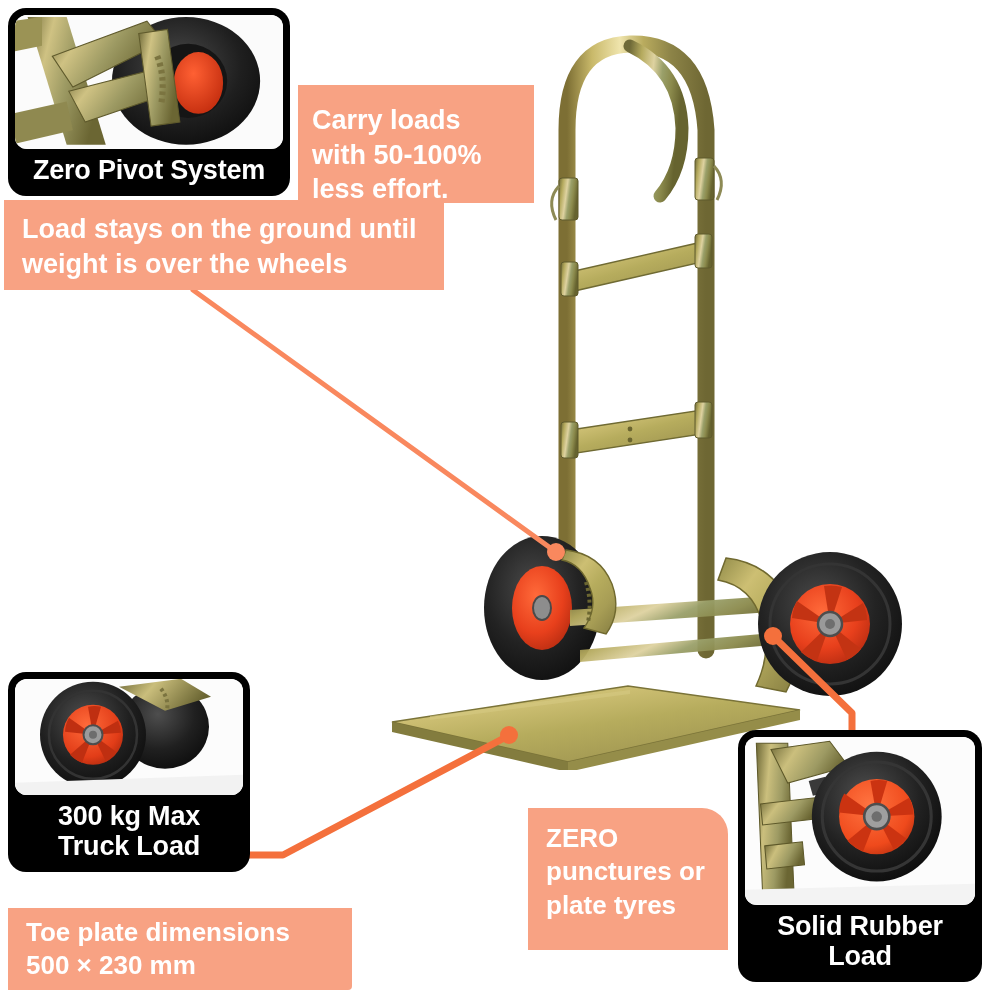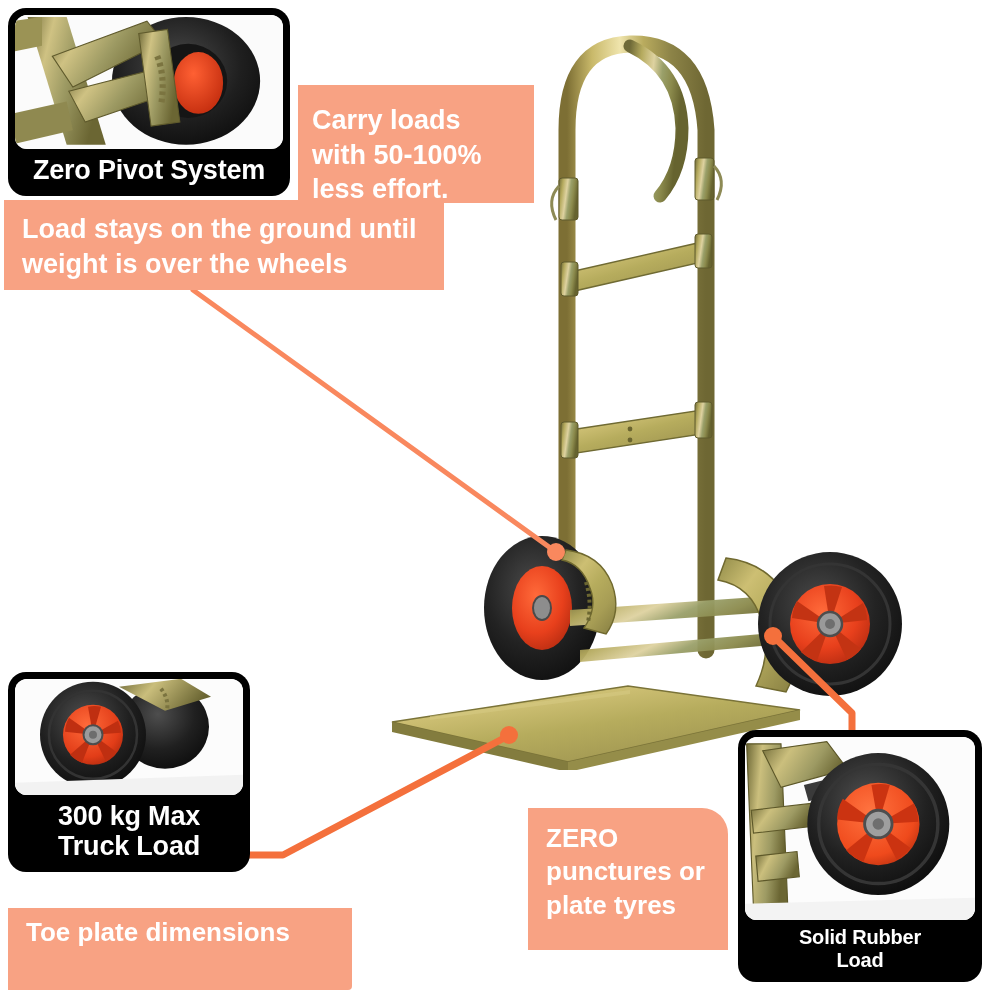--- a/index.html
+++ b/index.html
@@ -81,21 +81,21 @@
   .blk-carry   { left: 298px; top: 85px;  width: 236px; height: 118px; padding: 18px 14px 0 14px; font-size: 27px; }
   .blk-load    { left: 4px;   top: 200px; width: 440px; height: 90px; padding: 12px 0 0 18px;   font-size: 27px; }
   .blk-toe     { left: 8px;   top: 898px; width: 344px; height: 82px; padding: 8px 0 0 18px;   font-size: 26px; border-radius: 0 0 4px 0; margin-top: 10px;}
   .blk-zero    { left: 528px; top: 808px; width: 200px; height: 142px; padding: 14px 0 0 18px;  font-size: 26px; border-radius: 0 26px 0 0; }
 
   .card-pivot  { left: 8px;   top: 8px;   width: 282px; height: 188px; }
   .card-pivot .caption { font-size: 27px; }
   .card-load   { left: 8px;   top: 672px; width: 242px; height: 200px; }
   .card-load .caption { font-size: 27px; }
   .card-tyres  { left: 738px; top: 730px; width: 244px; height: 252px; }
-  .card-tyres .caption { font-size: 20px; }
+  .card-tyres .caption { font-size: 27px; }
 </style>
 </head>
 <body>
 
 <div id="stage">
 
   <div id="product-photo">
     <svg viewBox="0 0 600 760" xmlns="http://www.w3.org/2000/svg">
       <defs>
         <linearGradient id="brass" x1="0" y1="0" x2="1" y2="0">
@@ -286,20 +286,21 @@
       </svg>
     </div>
     <div class="caption">
       <div>300 kg Max</div>
       <div>Truck Load</div>
     </div>
   </div>
 
   <div class="salmon-block blk-toe">
     <div>Toe plate dimensions</div>
+    <div>500 × 230 mm</div>
   </div>
 
   <div class="salmon-block blk-zero">
     <div>ZERO</div>
     <div>punctures or</div>
     <div>plate tyres</div>
   </div>
 
   <div class="photo-card card-tyres">
     <div class="inset">

